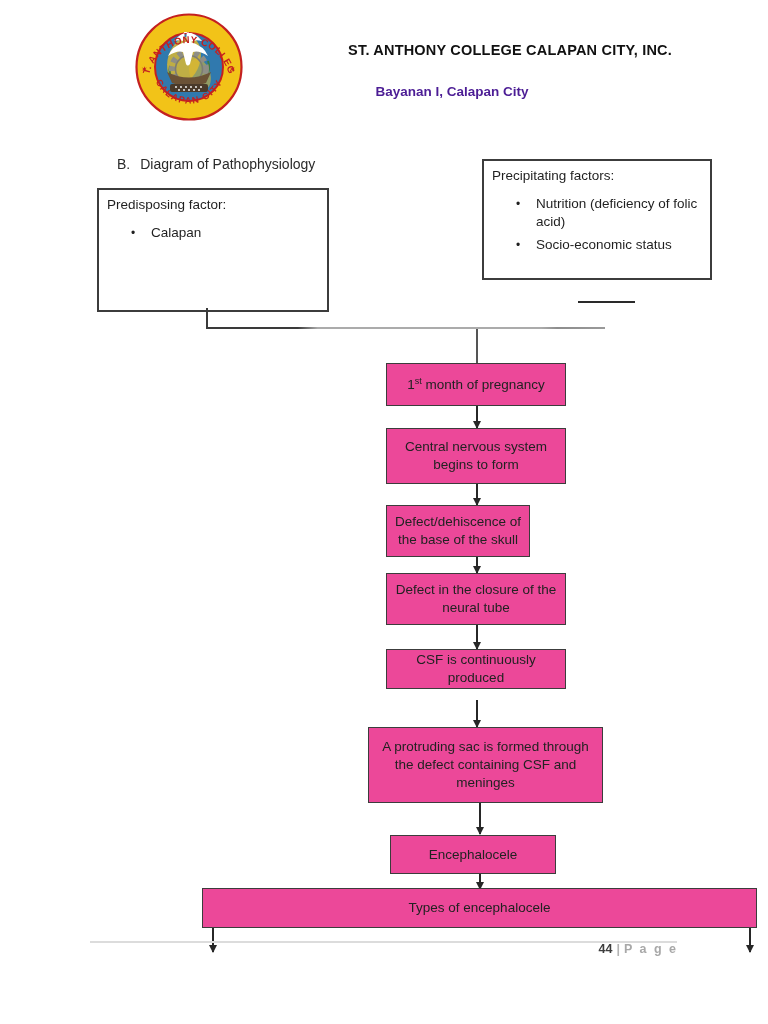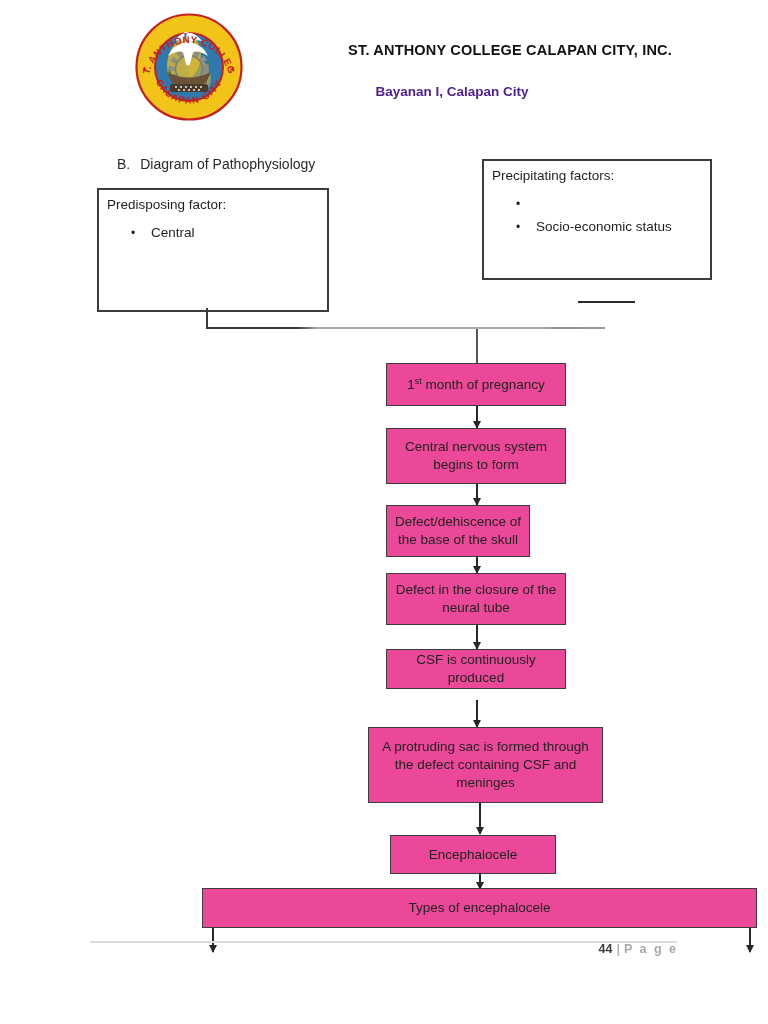--- a/index.html
+++ b/index.html
@@ -96,30 +96,31 @@
 
   <div class="sec-head">
     <span class="pfx">B.</span><span>Diagram of Pathophysiology</span>
   </div>
 
   <div class="factor-box box-predisposing">
     <div class="fb-title">Predisposing factor:</div>
     <ul>
       <li>
         <span class="blt">•</span>
-        <span class="lbl">Central</span>
+        <span class="lbl">Calapan</span>
       </li>
     </ul>
   </div>
 
   <div class="factor-box box-precipitating">
     <div class="fb-title">Precipitating factors:</div>
     <ul>
       <li>
         <span class="blt">•</span>
+        <span class="lbl">Nutrition (deficiency of folic acid)</span>
       </li>
       <li>
         <span class="blt">•</span>
         <span class="lbl">Socio-economic status</span>
       </li>
     </ul>
   </div>
 
   <div class="vline" style="left:206px;top:308px;width:2px;height:20px;"></div>
   <div class="rail"></div>

